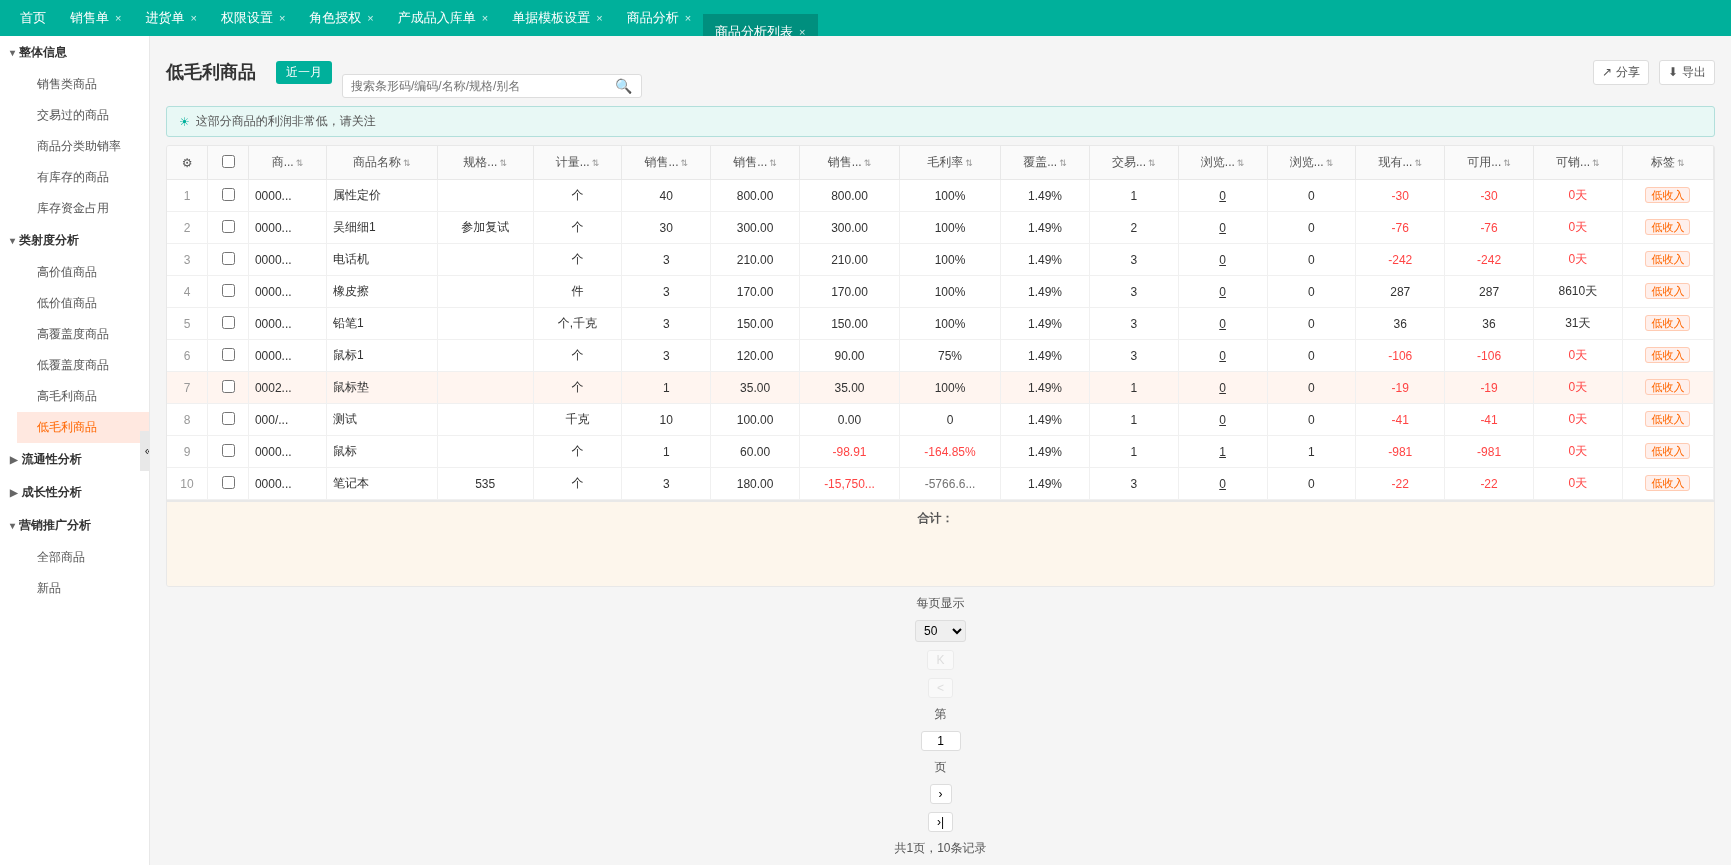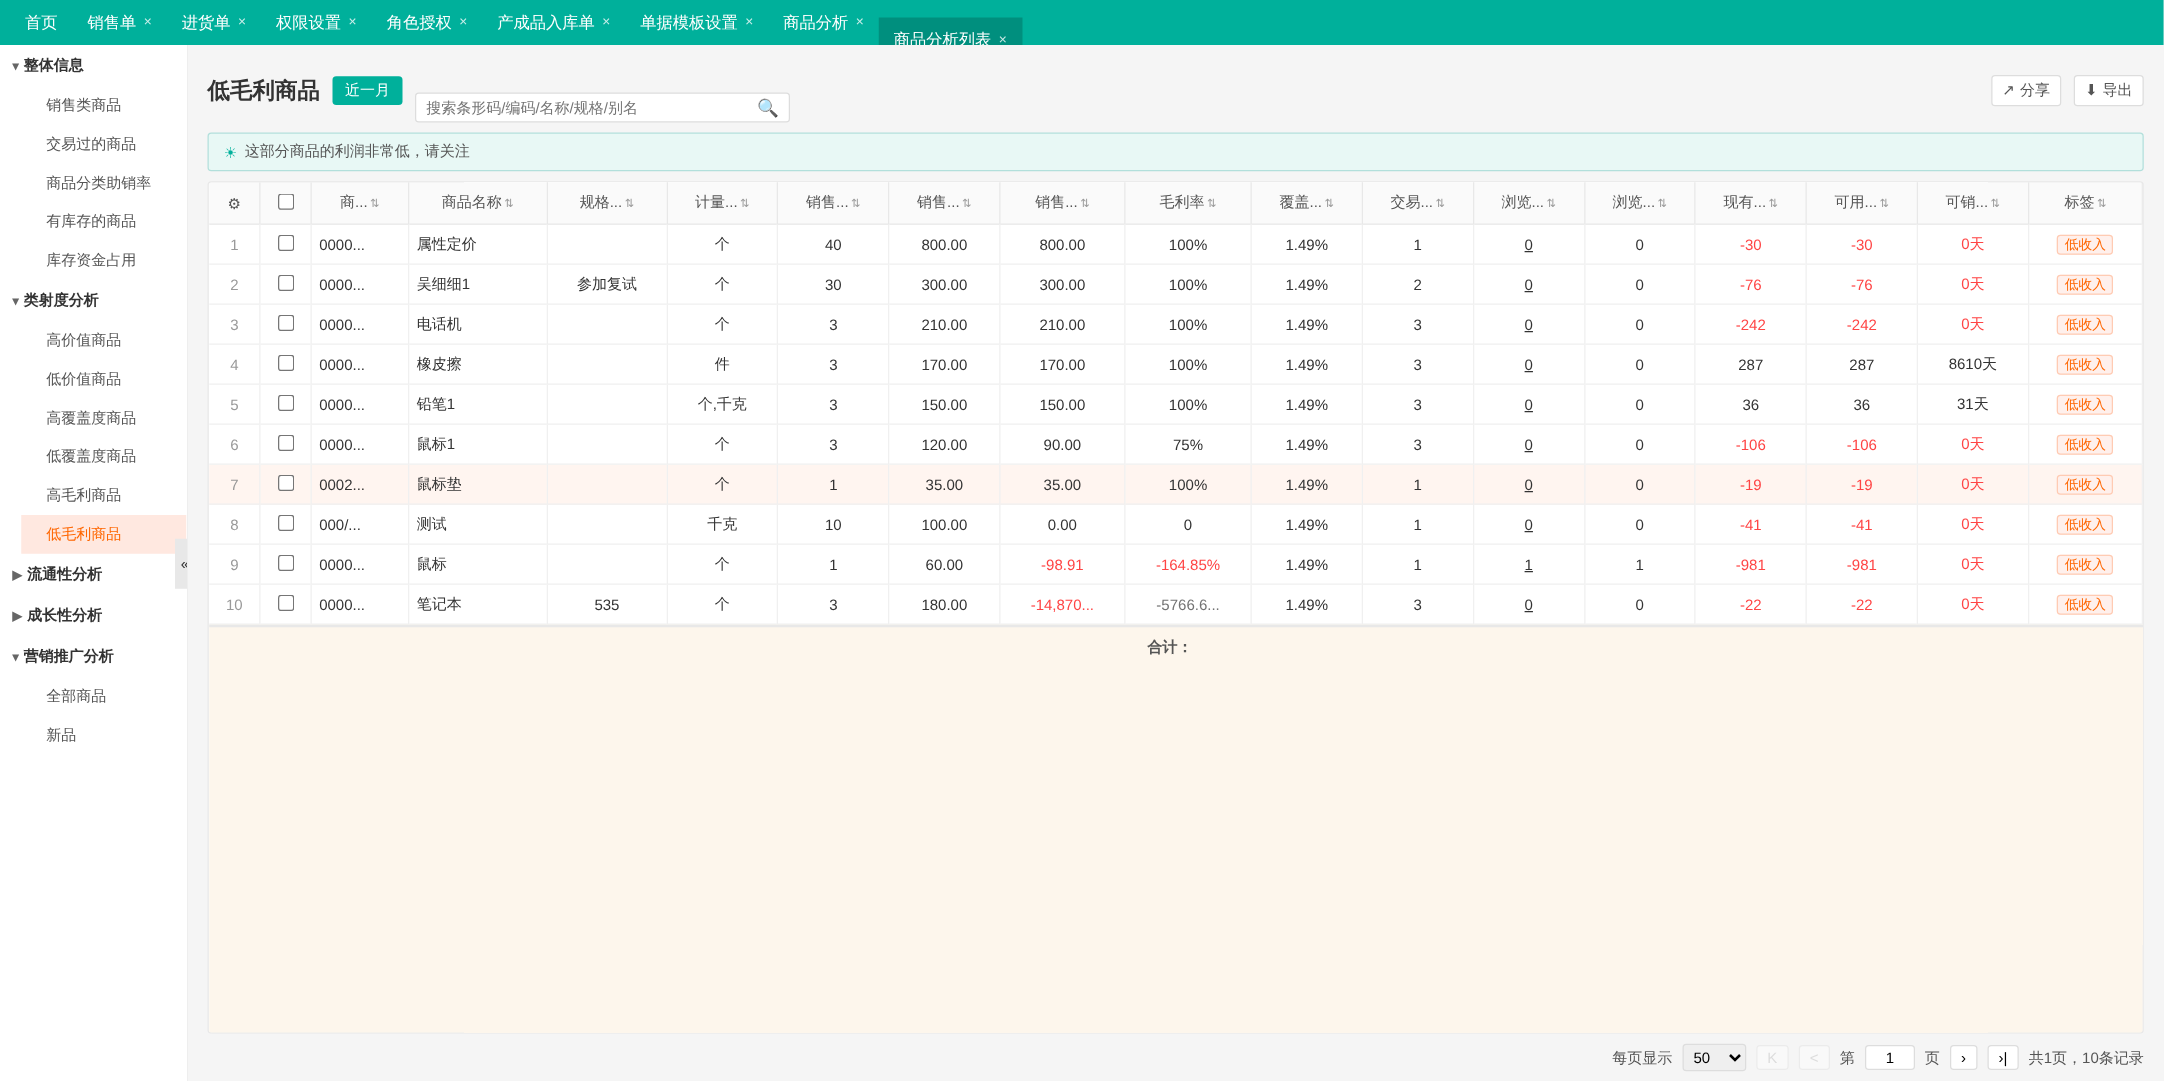--- a/index.html
+++ b/index.html
@@ -95,20 +95,21 @@
       color: #333;
     }
     .date-filter-btn {
       background: #00b09b;
       color: #fff;
       border: none;
       border-radius: 3px;
       padding: 3px 10px;
       font-size: 12px;
       cursor: pointer;
+      margin-left: 10px;
     }
     .search-box {
       display: flex;
       align-items: center;
       border: 1px solid #ddd;
       border-radius: 3px;
       background: #fff;
       padding: 3px 8px;
       flex: 1;
       max-width: 300px;
@@ -225,20 +226,21 @@
     
     .pagination-bar {
       display: flex;
       align-items: center;
       justify-content: flex-end;
       padding: 8px 16px;
       background: #f5f5f5;
       gap: 8px;
       font-size: 12px;
       color: #555;
+      flex-direction: column;
     }
     .page-size-select {
       border: 1px solid #ddd;
       border-radius: 3px;
       padding: 2px 4px;
       font-size: 12px;
     }
     .page-nav-btn {
       border: 1px solid #ddd;
       background: #fff;
@@ -558,21 +560,21 @@
   </tr>
             <tr>
     <td class="row-num">10</td>
     <td><input type="checkbox" style=""></td>
     <td class="td-left">0000...</td>
     <td class="td-left">笔记本</td>
     <td>535</td>
     <td>个</td>
     <td>3</td>
     <td>180.00</td>
-    <td style="color:#ff4444">-14,870...</td>
+    <td style="color:#ff4444">-15,750...</td>
     <td style="color:#737373">-5766.6...</td>
     <td>1.49%</td>
     <td>3</td>
     <td><span class="td-underline">0</span></td>
     <td>0</td>
     <td style="color:#ff4444">-22</td>
     <td style="color:#ff4444">-22</td>
     <td style="color:#ff4444">0天</td>
     <td><span class="tag-badge">低收入</span></td>
   </tr>

